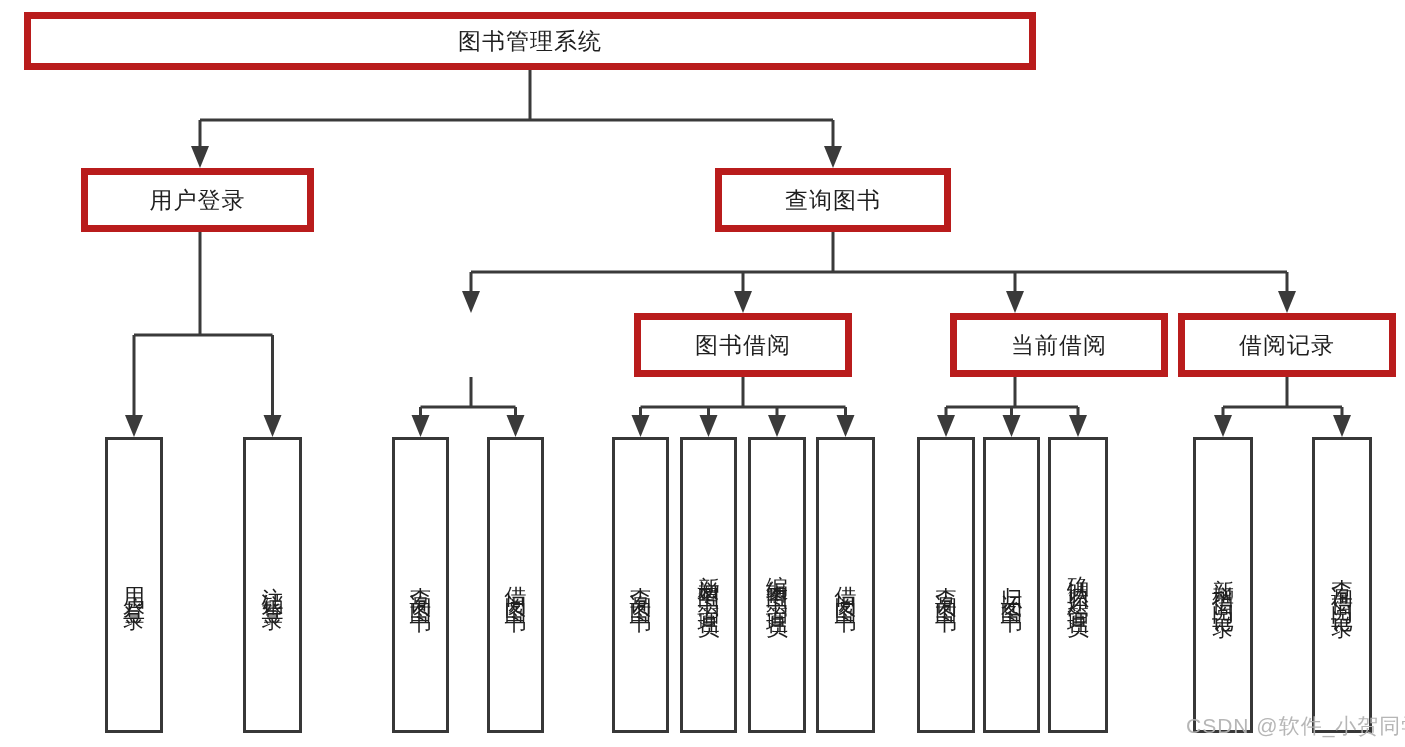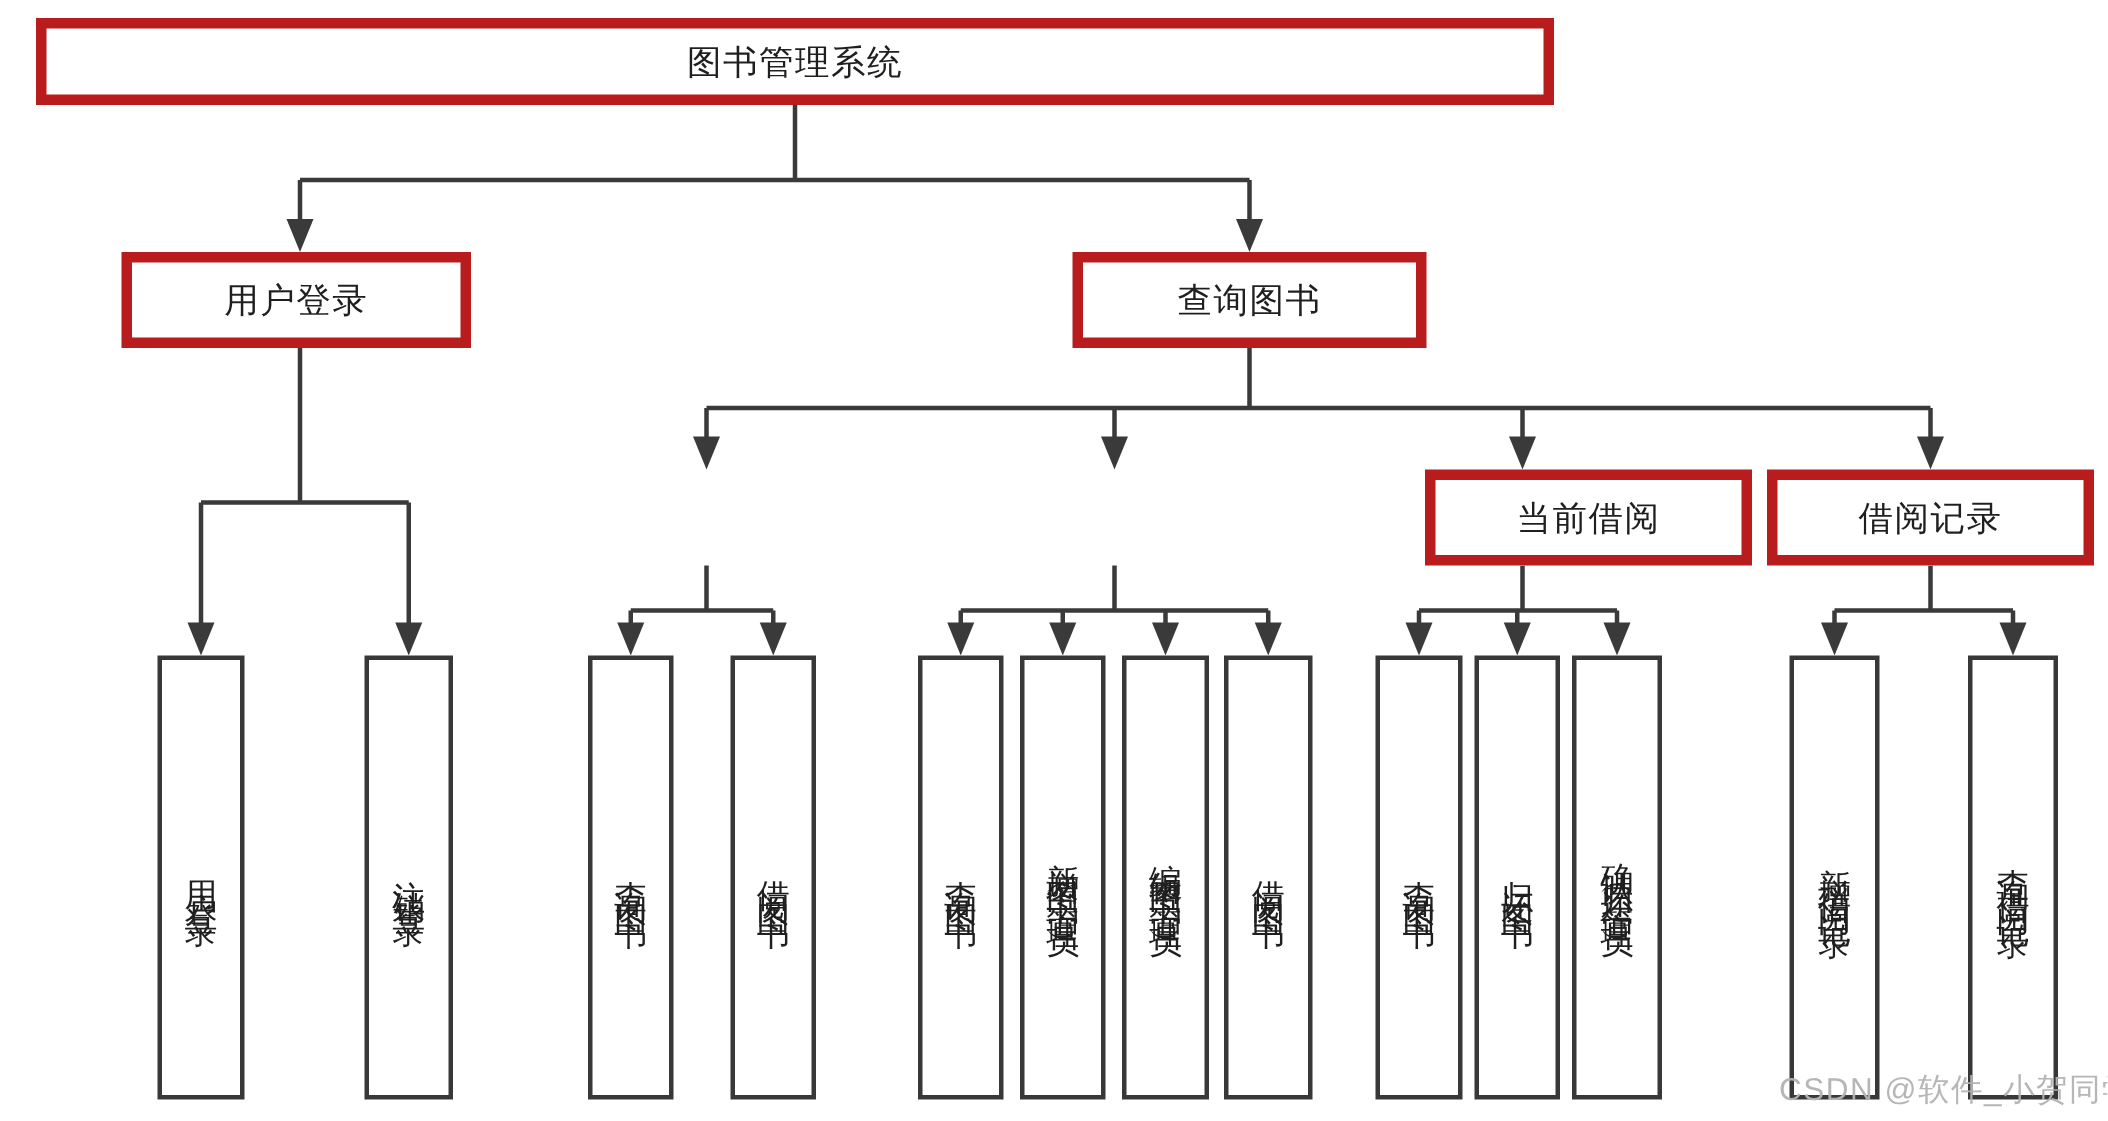--- a/index.html
+++ b/index.html
@@ -87,20 +87,23 @@
     <span>图书管理系统</span>
   </div>
 
   <div class="hbox" style="left:81px;top:168px;width:233px;height:64px;">
     <span>用户登录</span>
   </div>
   <div class="hbox" style="left:715px;top:168px;width:236px;height:64px;">
     <span>查询图书</span>
   </div>
 
+  <div class="hbox" style="left:634px;top:313px;width:218px;height:64px;">
+    <span>图书借阅</span>
+  </div>
   <div class="hbox" style="left:906px;top:313px;width:218px;height:64px;margin-left:44px;">
     <span>当前借阅</span>
   </div>
   <div class="hbox" style="left:1178px;top:313px;width:218px;height:64px;">
     <span>借阅记录</span>
   </div>
 
   <div class="vbox" style="left:105px;top:437px;width:58px;height:296px;">
     <span>用户登录</span>
   </div>

